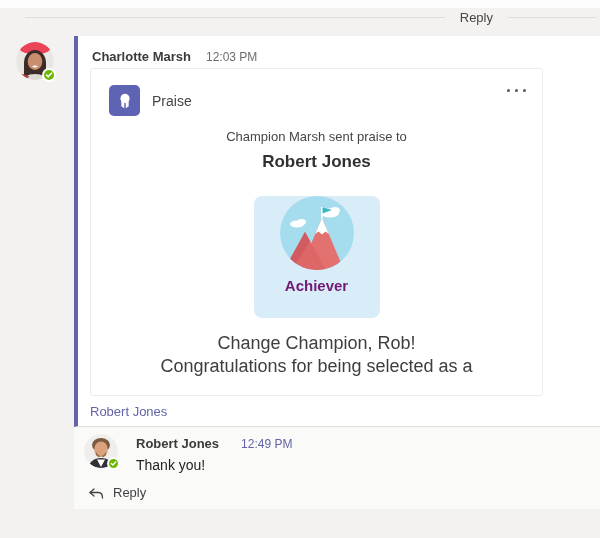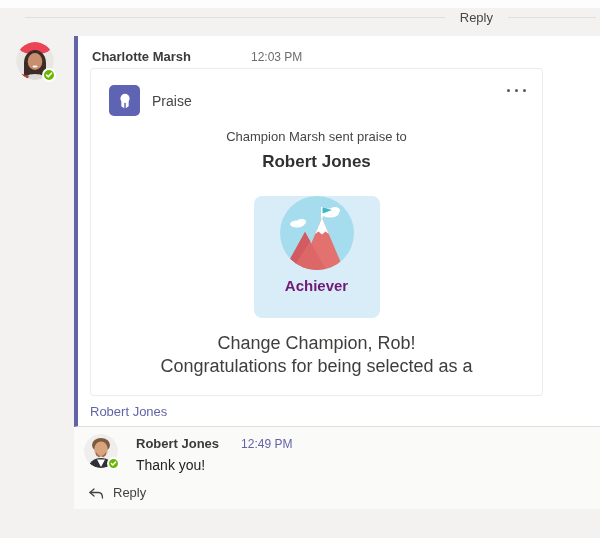--- a/index.html
+++ b/index.html
@@ -26,21 +26,21 @@
   .avatar-charlotte { left:16px; top:42px; width:38px; height:38px; }
   .presence { position:absolute; right:-2px; bottom:-2px; width:14px; height:14px;
     border-radius:50%; background:#6bb700; border:2px solid #fff;
     display:flex; align-items:center; justify-content:center; }
   .presence svg { display:block; }
 
   
   .message-block { position:absolute; left:74px; top:36px; width:526px; height:474px; }
   .main-message { background:#ffffff; border-left:4px solid #6264a7;
     border-bottom:1px solid #e1dfdd; height:391px; position:relative; }
-  .msg-header { padding:12px 0 0 14px; display:flex; align-items:baseline; line-height:18px;gap:45px; }
+  .msg-header { padding:12px 0 0 14px; display:flex; align-items:baseline; line-height:18px; }
   .msg-author { font-size:13px; font-weight:700; color:#3b3a39; }
   .msg-time { font-size:12px; color:#6e6c6a; margin-left:15px; }
 
   
   .praise-card { margin:2px 0 0 12px; width:453px; height:328px;
     border:1px solid #ececea; border-radius:3px; background:#fff; position:relative; }
   .card-header { display:flex; align-items:center; padding:16px 14px 0 18px; }
   .praise-icon { width:31px; height:31px; border-radius:5px; background:#5f63b4;
     display:flex; align-items:center; justify-content:center; flex:0 0 auto; }
   .praise-label { margin-left:12px; font-size:14px; color:#484644; }

